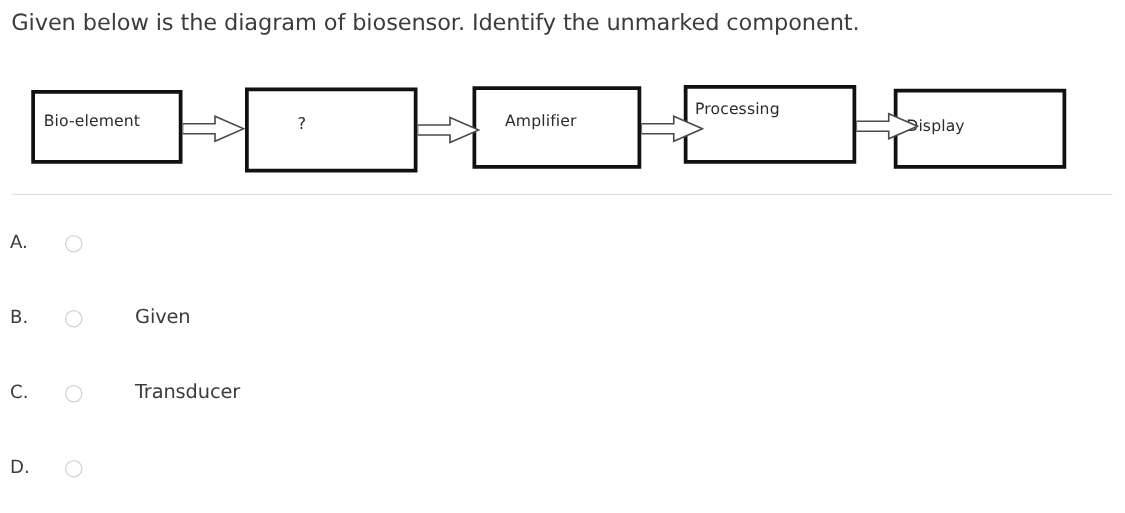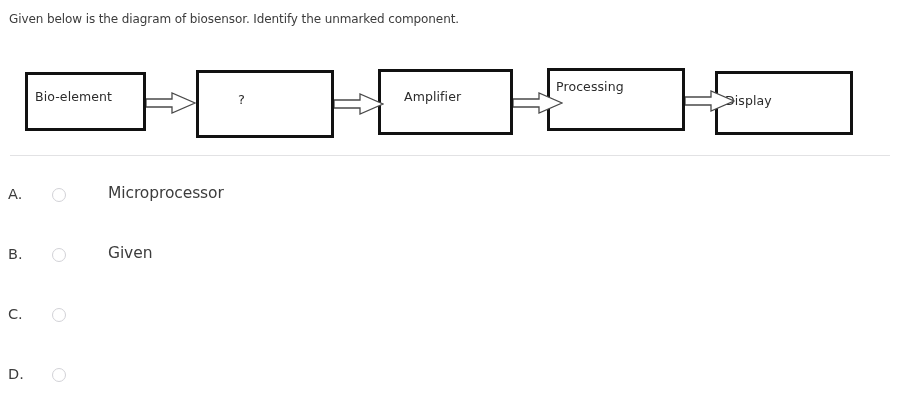--- a/index.html
+++ b/index.html
@@ -14,21 +14,21 @@
     color: #3d3d3d;
     overflow: hidden;
     position: relative;
   }
 
   
   .question-text {
     position: absolute;
     left: 9px;
     top: 9px;
-    font-size: 12px;
+    font-size: 18px;
     line-height: 20px;
     color: #3c3c3c;
     letter-spacing: -0.1px;
     white-space: nowrap;
   }
 
   
   .diagram {
     position: absolute;
     left: 0;
@@ -163,32 +163,32 @@
 
 </div>
 
 <div class="divider"></div>
 
 <div class="options">
 
   <div class="option-row" style="top:14px;">
     <span class="opt-letter">A.</span>
     <span class="opt-radio"></span>
-    <span class="opt-label">Microprocessor</span>
   </div>
 
   <div class="option-row" style="top:74px;">
     <span class="opt-letter">B.</span>
     <span class="opt-radio"></span>
     <span class="opt-label">Given</span>
   </div>
 
   <div class="option-row" style="top:134px;">
     <span class="opt-letter">C.</span>
     <span class="opt-radio"></span>
+    <span class="opt-label">Transducer</span>
   </div>
 
   <div class="option-row" style="top:194px;">
     <span class="opt-letter">D.</span>
     <span class="opt-radio"></span>
   </div>
 
 </div>
 
 </body></html>

